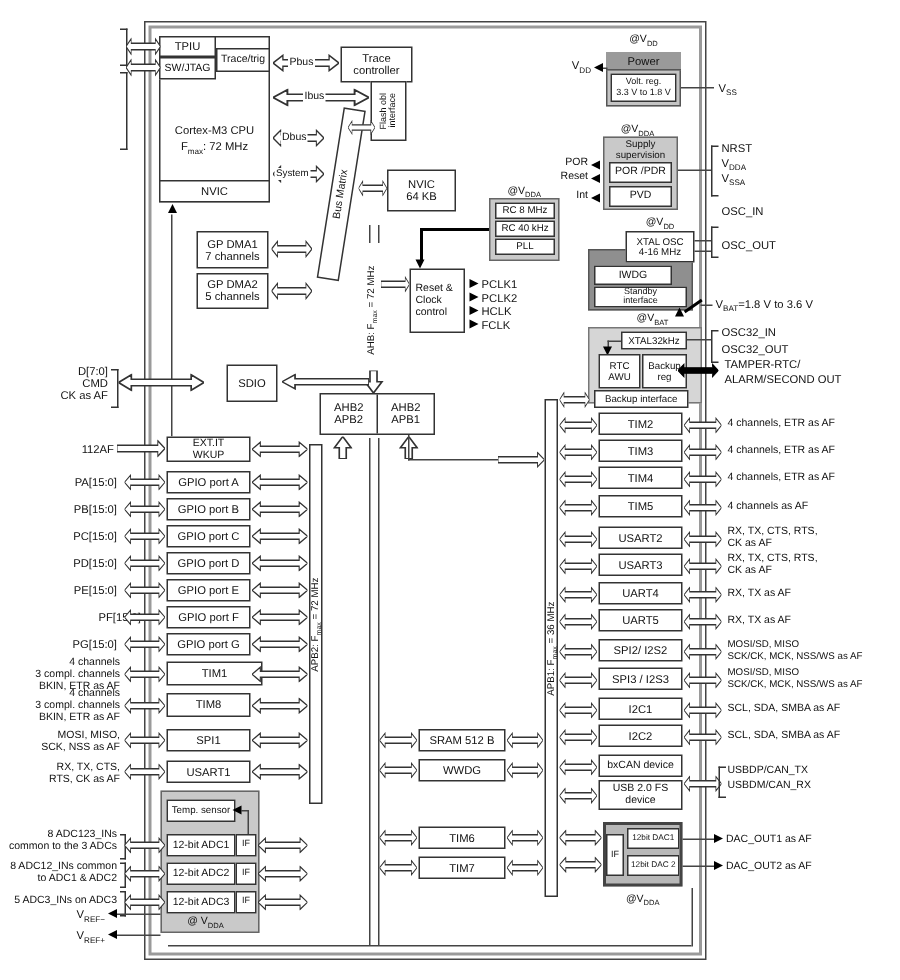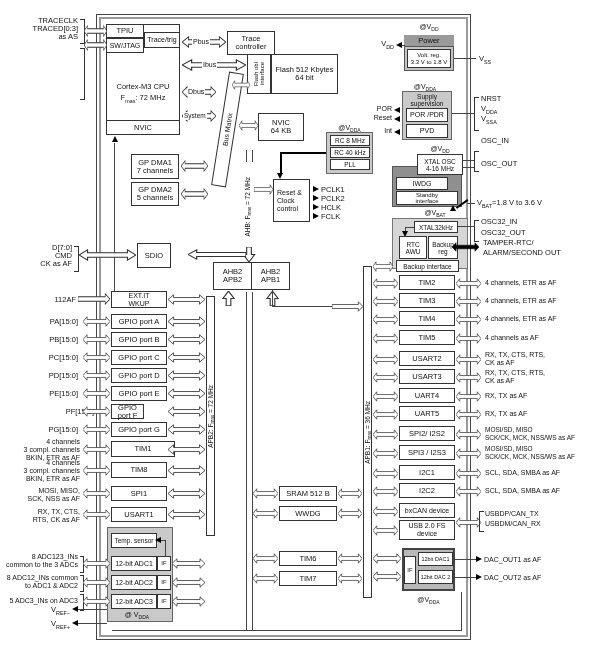--- a/index.html
+++ b/index.html
@@ -70,25 +70,20 @@
     </div>
 <div class="b" style="left:144px;top:32px;width:36px;height:16px">
       <span class="f7">Trace/trig</span>
     </div>
 <div class="lbl c" style="left:107px;top:82px;width:72px">Cortex-M3 CPU</div>
 <div class="lbl c" style="left:107px;top:93px;width:72px">F<sub>max</sub>: 72 MHz</div>
 <div class="b" style="left:106px;top:120px;width:74px;height:15px">
       <span>NVIC</span>
     </div>
 
-<div class="ml r" style="left:6px;top:17px;width:72px">
-  <div>TRACECLK</div>
-  <div>TRACED[0:3]</div>
-  <div>as AS</div>
-</div>
 <div class="brr" style="left:80px;top:19px;width:4px;height:23px"></div>
 <svg class="ar" style="left:84px;top:25px;width:23px;height:12px" viewBox="0 0 60 14" preserveAspectRatio="none">
       <use href="#dh"></use>
     </svg>
 
 <div class="brr" style="left:80px;top:48px;width:4px;height:50px"></div>
 <svg class="ar" style="left:84px;top:39px;width:23px;height:12px" viewBox="0 0 60 14" preserveAspectRatio="none">
       <use href="#dh"></use>
     </svg>
 
@@ -101,24 +96,20 @@
   <span>controller</span>
 </div>
 
 <svg class="ar" style="left:182px;top:59px;width:64px;height:12px" viewBox="0 0 60 14" preserveAspectRatio="none">
       <use href="#dh"></use>
     </svg>
 <span class="onarrow f7" style="left:202px;top:61px">Ibus</span>
 <div class="b" style="left:247px;top:54px;width:24px;height:40px;flex-direction:row">
   <span class="vtext f6">Flash obl</span>
   <span class="vtext f6">interface</span>
-</div>
-<div class="b" style="left:271px;top:54px;width:67px;height:40px">
-  <span>Flash 512 Kbytes</span>
-  <span>64 bit</span>
 </div>
 
 <svg class="ar" style="left:182px;top:86px;width:34px;height:12px" viewBox="0 0 60 14" preserveAspectRatio="none">
       <use href="#dh"></use>
     </svg>
 <span class="onarrow f7" style="left:187px;top:88px">Dbus</span>
 <svg class="ar" style="left:182px;top:110px;width:34px;height:12px" viewBox="0 0 60 14" preserveAspectRatio="none">
       <use href="#dh"></use>
     </svg>
 <span class="onarrow" style="left:183px;top:112px;font-size:6.5px">System</span>
@@ -224,21 +215,21 @@
 
 <div class="ml r" style="left:18px;top:244px;width:54px">
   <div>D[7:0]</div>
   <div>CMD</div>
   <div>CK as AF</div>
 </div>
 <div class="brr" style="left:74px;top:246px;width:4px;height:24px"></div>
 <svg class="ar" style="left:79px;top:249px;width:57px;height:12px" viewBox="0 0 60 14" preserveAspectRatio="none">
       <use href="#dh"></use>
     </svg>
-<div class="b" style="left:137px;top:243px;width:34px;height:25px">
+<div class="b" style="left:151px;top:243px;width:34px;height:25px">
       <span>SDIO</span>
     </div>
 <svg class="ar" style="left:188px;top:249px;width:58px;height:11px" viewBox="0 0 60 14" preserveAspectRatio="none">
       <use href="#lh"></use>
     </svg>
 
 <div class="lbl r" style="left:36px;top:295px;width:40px">112AF</div>
 <svg class="ar" style="left:78px;top:293px;width:32px;height:12px" viewBox="0 0 60 14" preserveAspectRatio="none">
       <use href="#rh"></use>
     </svg>
@@ -302,21 +293,21 @@
       <span>GPIO port E</span>
     </div>
 <svg class="ar" style="left:168px;top:388px;width:37px;height:11px" viewBox="0 0 60 14" preserveAspectRatio="none">
       <use href="#dh"></use>
     </svg>
 
 <div class="lbl r" style="left:20px;top:407px;width:74px">PF[15:0]</div>
 <svg class="ar" style="left:83px;top:406px;width:27px;height:11px" viewBox="0 0 60 14" preserveAspectRatio="none">
       <use href="#dh"></use>
     </svg>
-<div class="b" style="left:111px;top:404px;width:33px;height:15px">
+<div class="b" style="left:111px;top:404px;width:56px;height:15px">
       <span>GPIO port F</span>
     </div>
 <svg class="ar" style="left:168px;top:406px;width:37px;height:11px" viewBox="0 0 60 14" preserveAspectRatio="none">
       <use href="#dh"></use>
     </svg>
 
 <div class="lbl r" style="left:4px;top:425px;width:74px">PG[15:0]</div>
 <svg class="ar" style="left:83px;top:424px;width:27px;height:11px" viewBox="0 0 60 14" preserveAspectRatio="none">
       <use href="#dh"></use>
     </svg>

